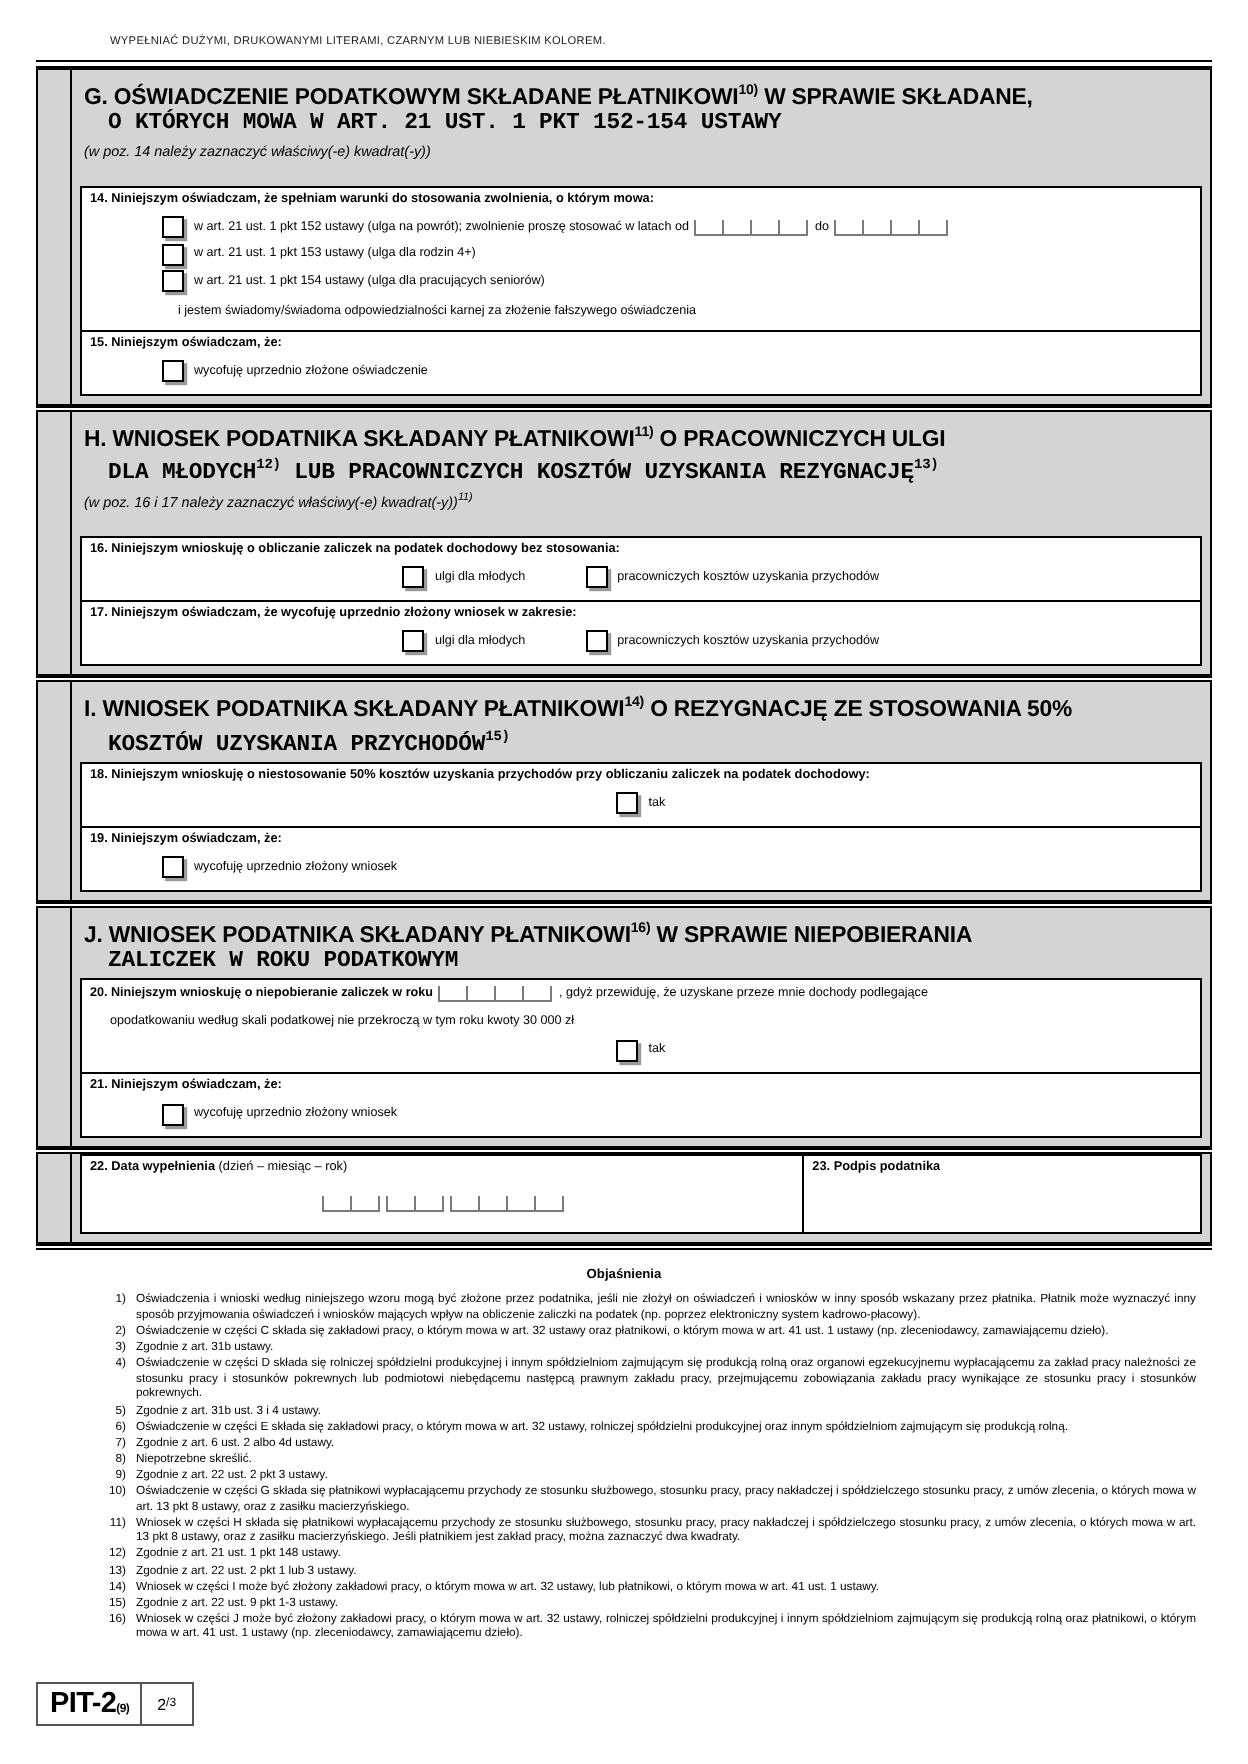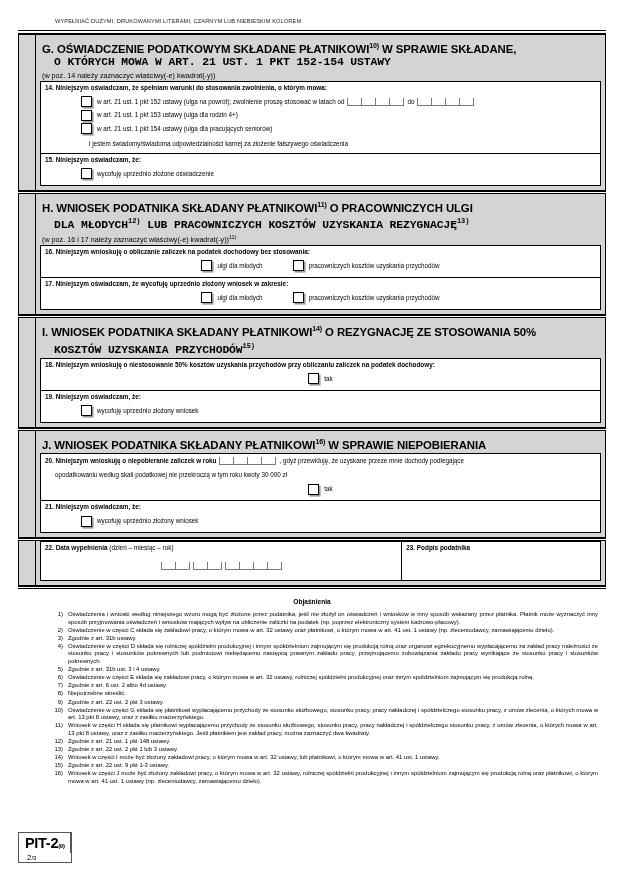--- a/index.html
+++ b/index.html
@@ -64,21 +64,22 @@
     font-size: 11.4px;
     font-weight: bold;
     line-height: 13.4px;
     letter-spacing: -0.1px;
   }
   .sec-title .ln2 { display: block; padding-left: 12px; font-family: Liberation Mono, monospace; }
   .sec-title sup { font-size: 7px; font-weight: bold; vertical-align: super; }
   .sec-sub {
     font-size: 7.2px;
     line-height: 9px;
-    padding: 1px 0 0 0;
+    padding: 1px 0 12px 0;
+    font-style: italic;
   }
   .sec-sub sup { font-size: 5.4px; vertical-align: super; }
 
   
   .items {
     background: #d4d4d4;
     padding: 0 4px 4px 4px;
   }
   .item {
     background: #fff;
@@ -219,21 +220,20 @@
   }
 
   
   .footer {
     position: absolute;
     left: 18px;
     bottom: 19px;
     display: flex;
     align-items: stretch;
     border: 1px solid #555;
-    flex-direction: column;
   }
   .f-code {
     padding: 2px 5px 2px 6px;
     font-size: 14.5px;
     font-weight: bold;
     letter-spacing: -0.3px;
     border-right: 1px solid #555;
     display: flex;
     align-items: baseline;
   }
@@ -391,20 +391,21 @@
     </div>
   </div>
   <div class="sec-bottom-rule"></div>
 
   <div class="section">
     <div class="gutter"></div>
     <div class="sec-body">
       <div class="sec-head">
         <div class="sec-title">
           <span>J. WNIOSEK PODATNIKA SKŁADANY PŁATNIKOWI</span><sup>16)</sup><span> W SPRAWIE NIEPOBIERANIA</span>
+          <span class="ln2">ZALICZEK W ROKU PODATKOWYM</span>
         </div>
       </div>
       <div class="items">
         <div class="item">
           <div class="item-label">
             <span class="inline-line" style="font-weight:bold;">
               <span>20. Niniejszym wnioskuję o niepobieranie zaliczek w roku</span>
               <span class="comb">
                   <span class="cell"></span>
                   <span class="cell"></span>

